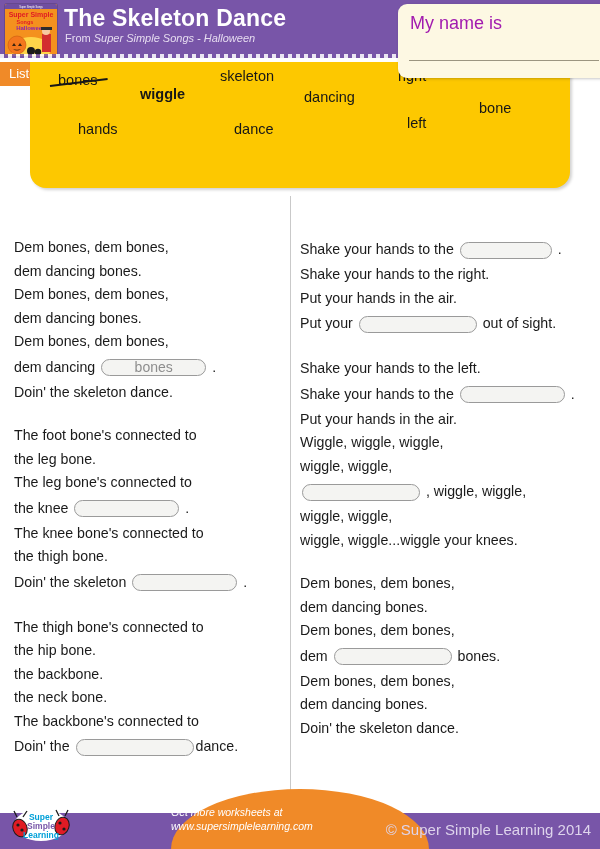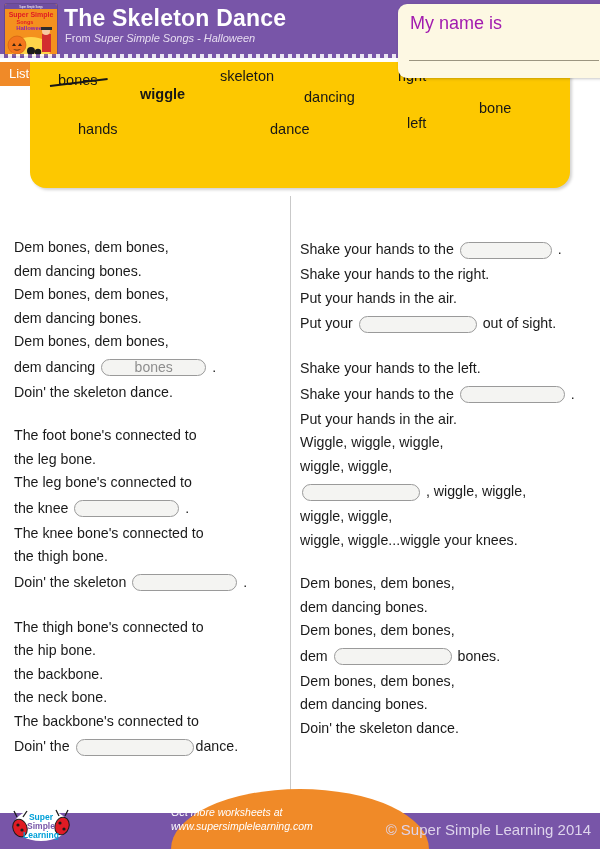--- a/index.html
+++ b/index.html
@@ -282,21 +282,21 @@
 
 <div class="wordbank" id="wordbank">
     <span class="wb-word used" style="left: 28px; top: 10px;">bones</span>
     <span class="wb-strike" style="left: 20px; top: 23px; width: 57.5156px; transform: rotate(-7deg);"></span>
     <span class="wb-word" style="left: 190px; top: 6px;">skeleton</span>
     <span class="wb-word" style="left: 368px; top: 6px;">right</span>
     <span class="wb-word" style="left: 110px; top: 24px; font-weight: bold;">wiggle</span>
     <span class="wb-word" style="left: 274px; top: 27px;">dancing</span>
     <span class="wb-word" style="left: 449px; top: 38px;">bone</span>
     <span class="wb-word" style="left: 48px; top: 59px;">hands</span>
-    <span class="wb-word" style="left: 204px; top: 59px; margin-left: 36px;">dance</span>
+    <span class="wb-word" style="left: 204px; top: 59px;">dance</span>
     <span class="wb-word" style="left: 377px; top: 53px;">left</span>
   </div>
 
 <div class="divider"></div>
 
 <div class="col col-left" id="col-left">
     <div class="stanza">
       <div class="lyric-line"><span>Dem bones, dem bones,</span></div>
       <div class="lyric-line"><span>dem dancing bones.</span></div>
       <div class="lyric-line"><span>Dem bones, dem bones,</span></div>

